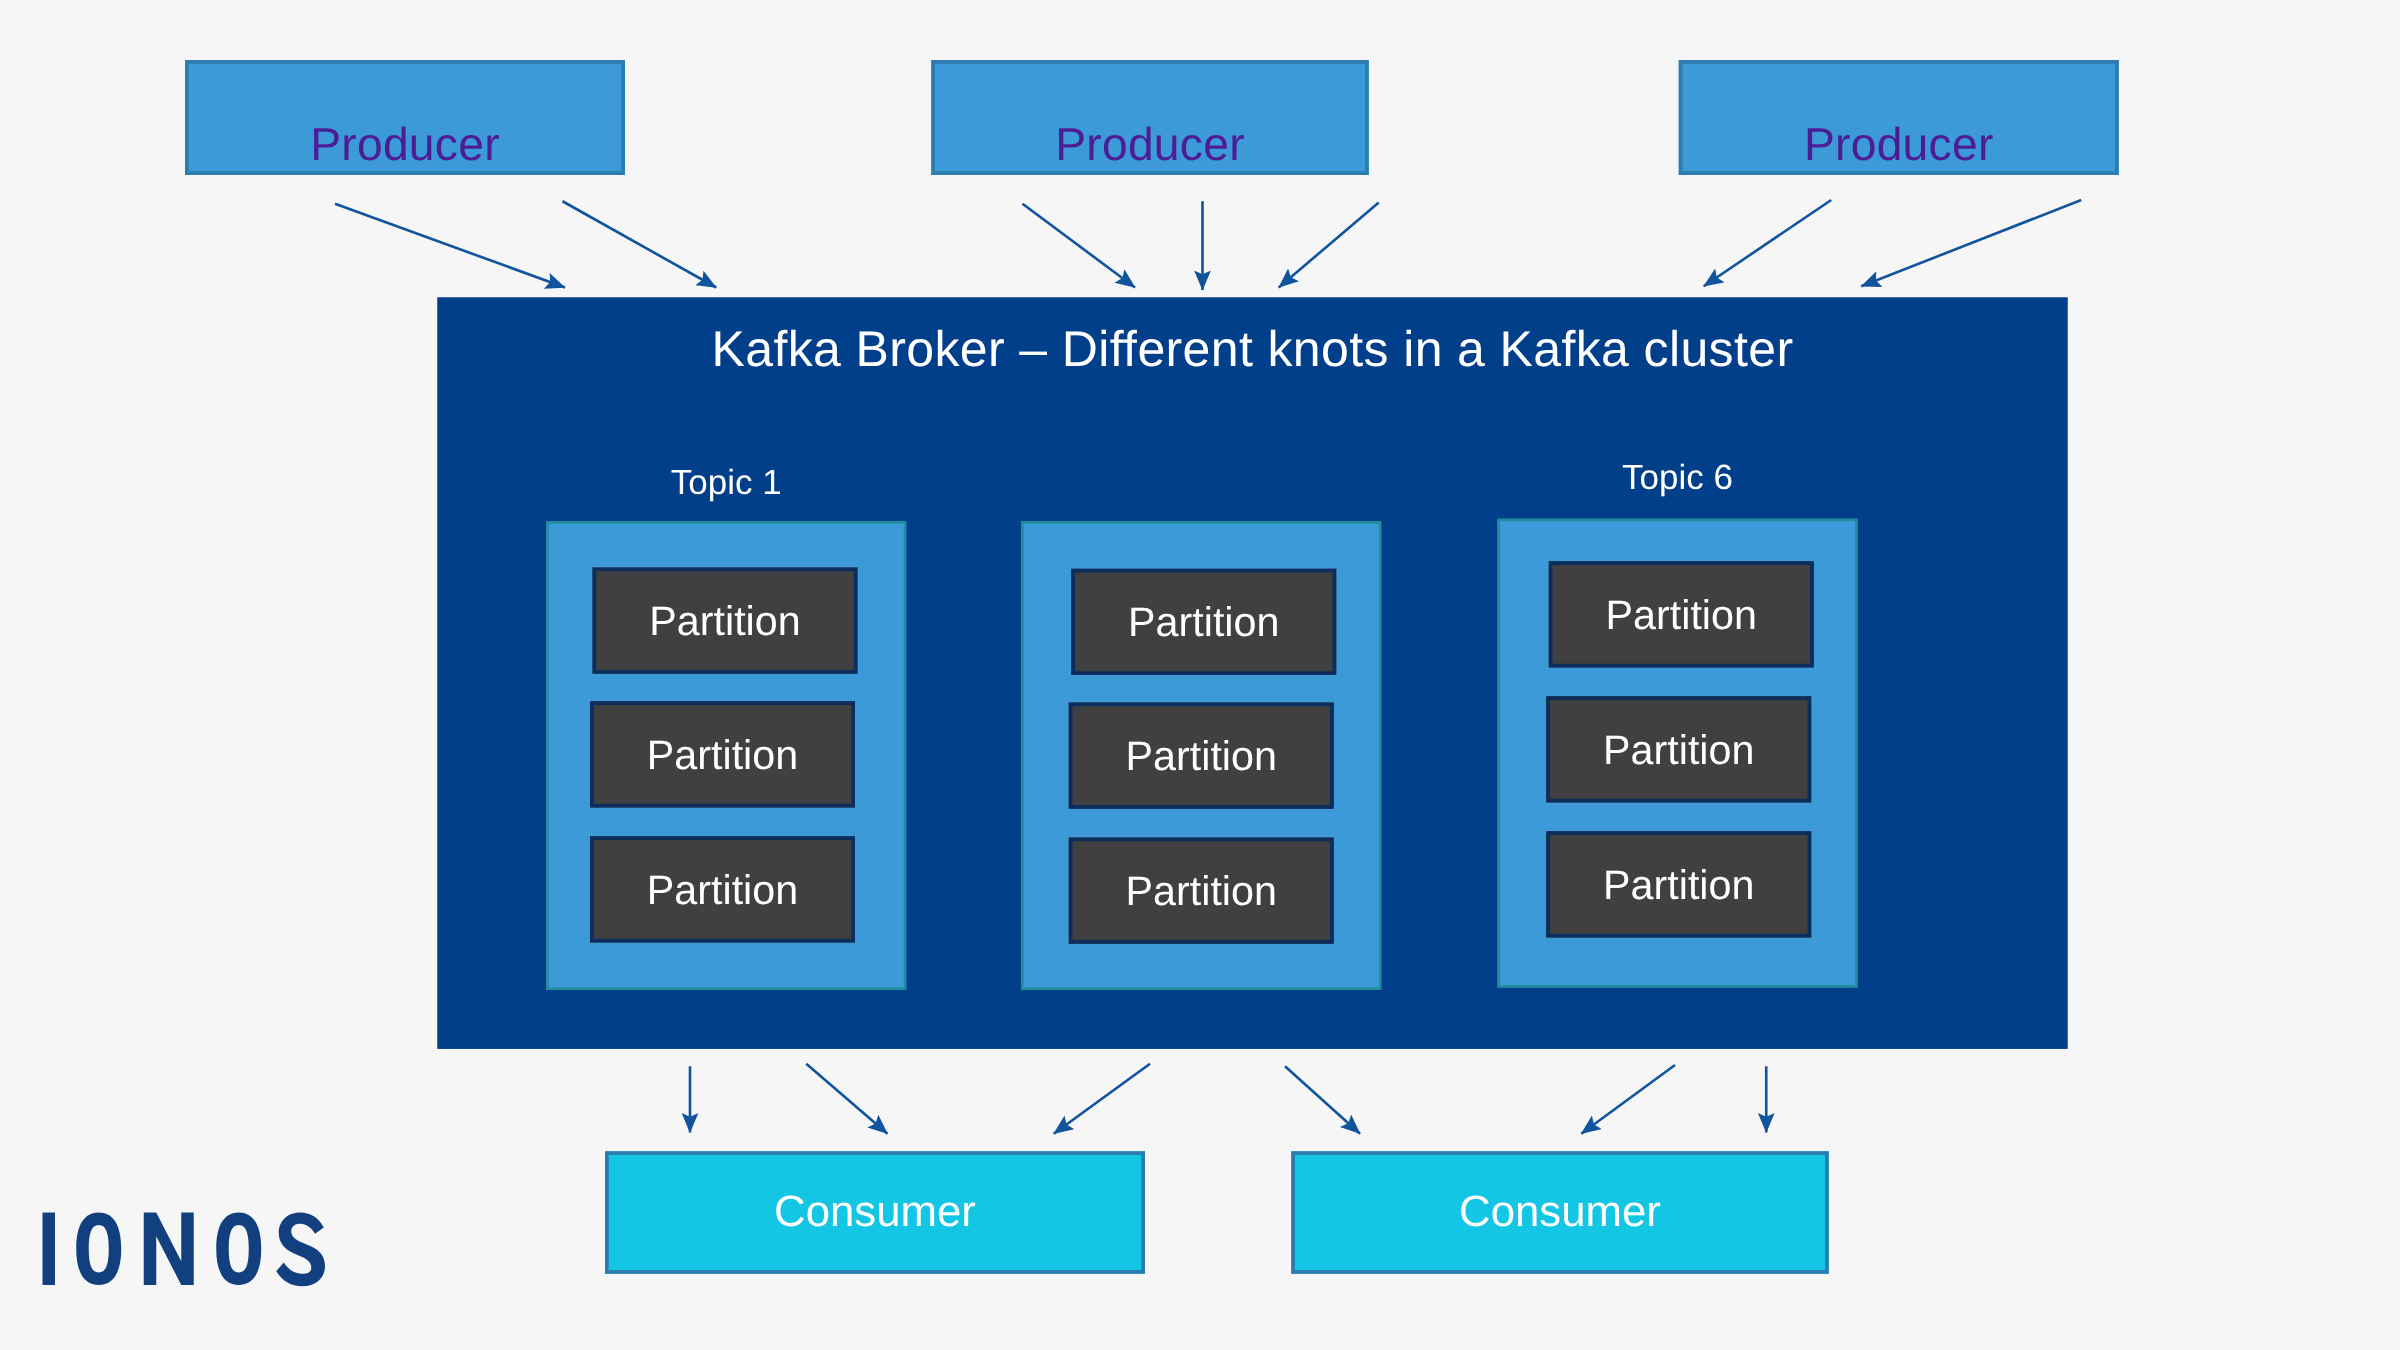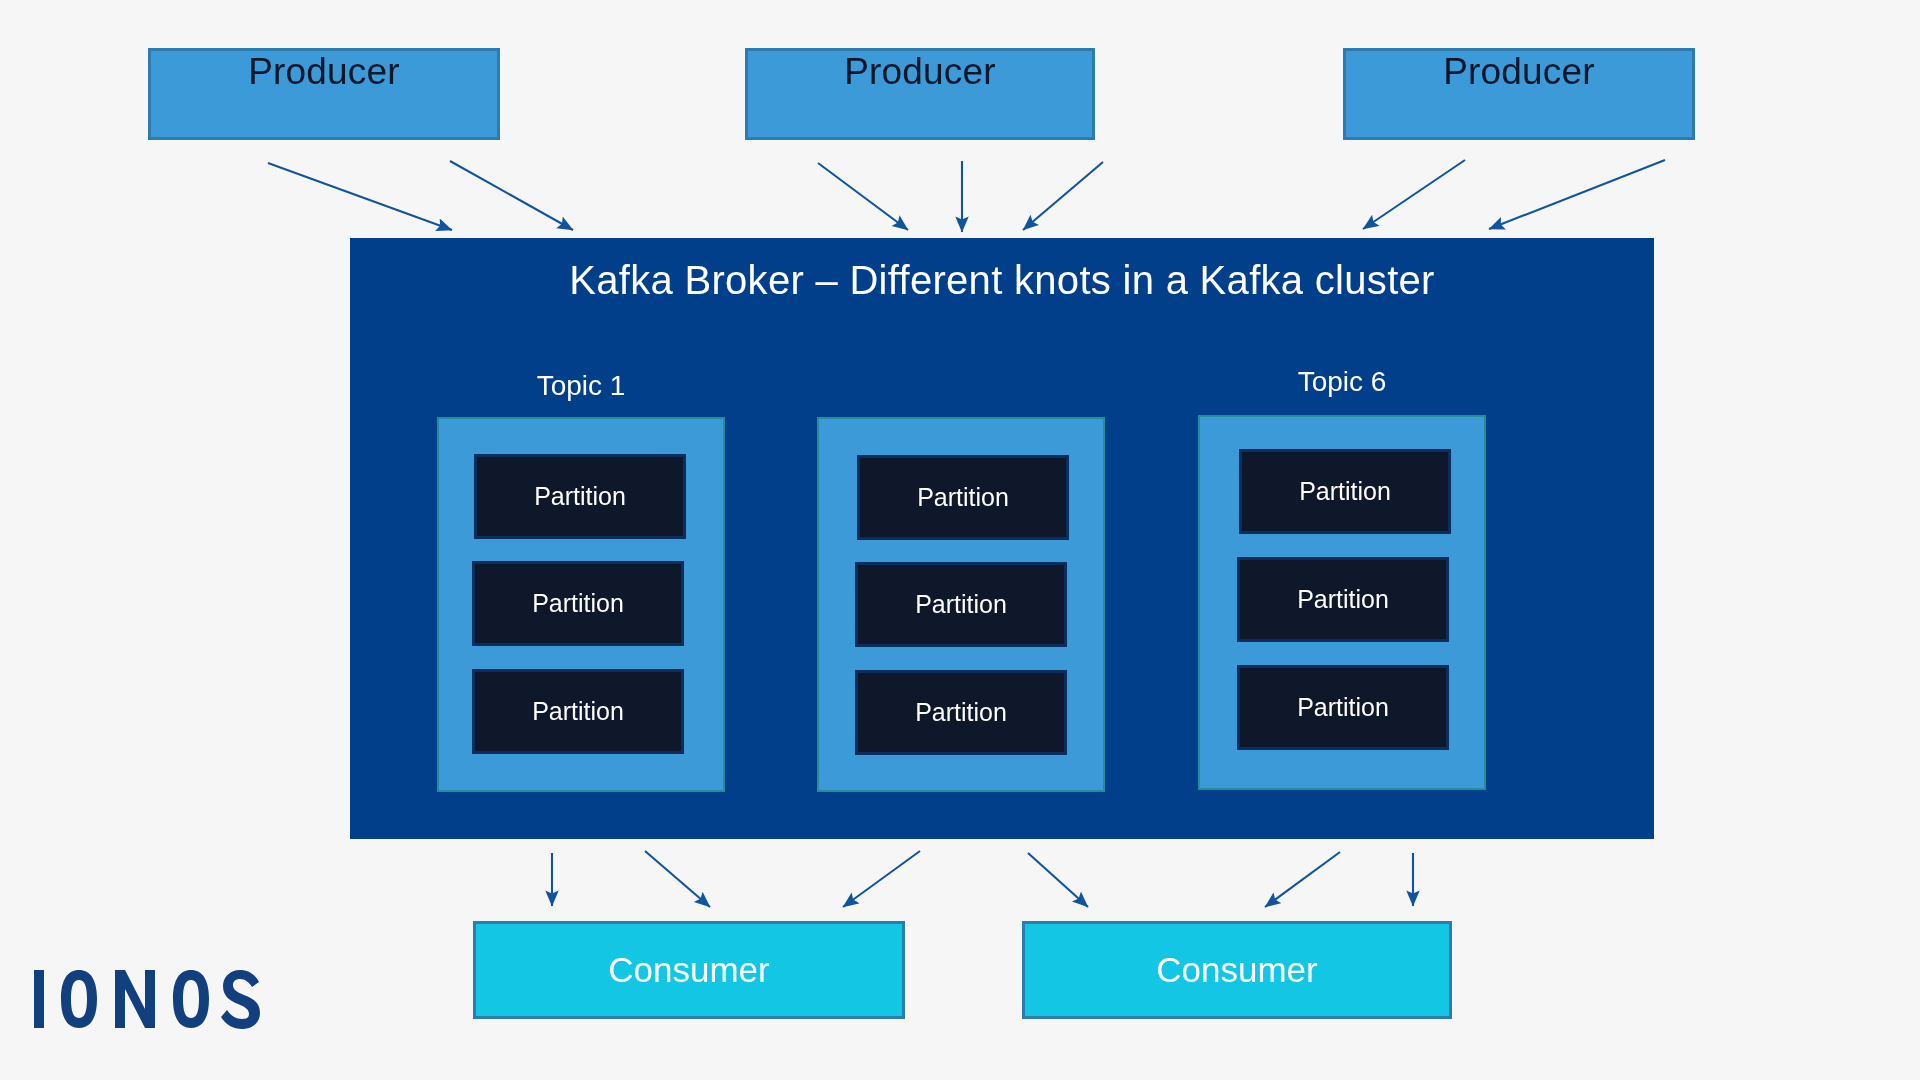--- a/index.html
+++ b/index.html
@@ -29,23 +29,23 @@
     pointer-events: none;
   }
 
   
   .producer {
     position: absolute;
     box-sizing: border-box;
     background: #3d9ad8;
     border: 3px solid #2d7cb0;
     display: flex;
-    align-items: flex-start;
+    align-items: flex-end;
     justify-content: center;
-    color: #0f172a;
+    color: #4c1d95;
     font-size: 37px;
     font-weight: 400;
     letter-spacing: 0.2px;
   }
 
   
   #broker {
     position: absolute;
     left: 350px;
     top: 238px;
@@ -82,42 +82,43 @@
     position: absolute;
     box-sizing: border-box;
     background: #3d9ad8;
     border: 2px solid #1f8f9b;
     width: 288px;
     height: 375px;
   }
   .partition {
     position: absolute;
     box-sizing: border-box;
-    background: #0f172a;
+    background: #404040;
     border: 3px solid #0c2e5e;
     width: 212px;
     height: 85px;
     display: flex;
     align-items: center;
     justify-content: center;
     color: #ffffff;
-    font-size: 25px;
+    font-size: 33px;
   }
 
   
   .consumer {
     position: absolute;
     box-sizing: border-box;
     background: #12c6e4;
     border: 3px solid #2d7cb0;
     display: flex;
     align-items: center;
     justify-content: center;
     color: #ffffff;
     font-size: 35px;
+    margin-left: 11px;
   }
 
   
   #logo {
     position: absolute;
     left: 32px;
     top: 968px;
     width: 230px;
     height: 62px;
   }

